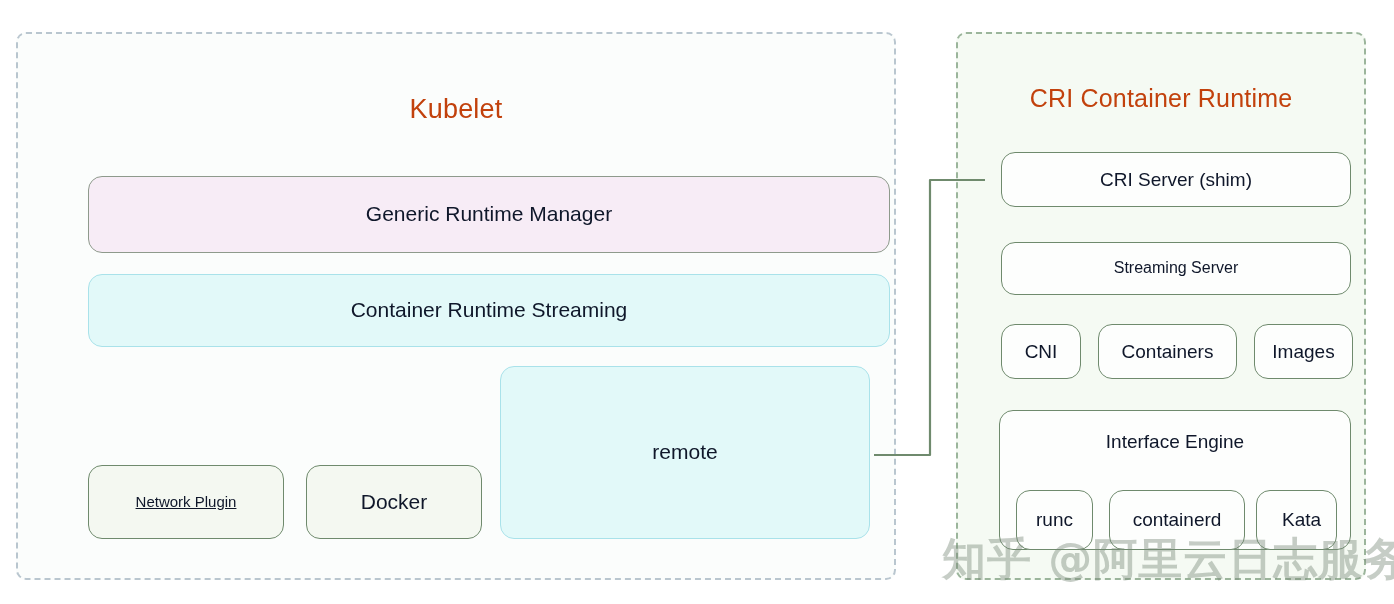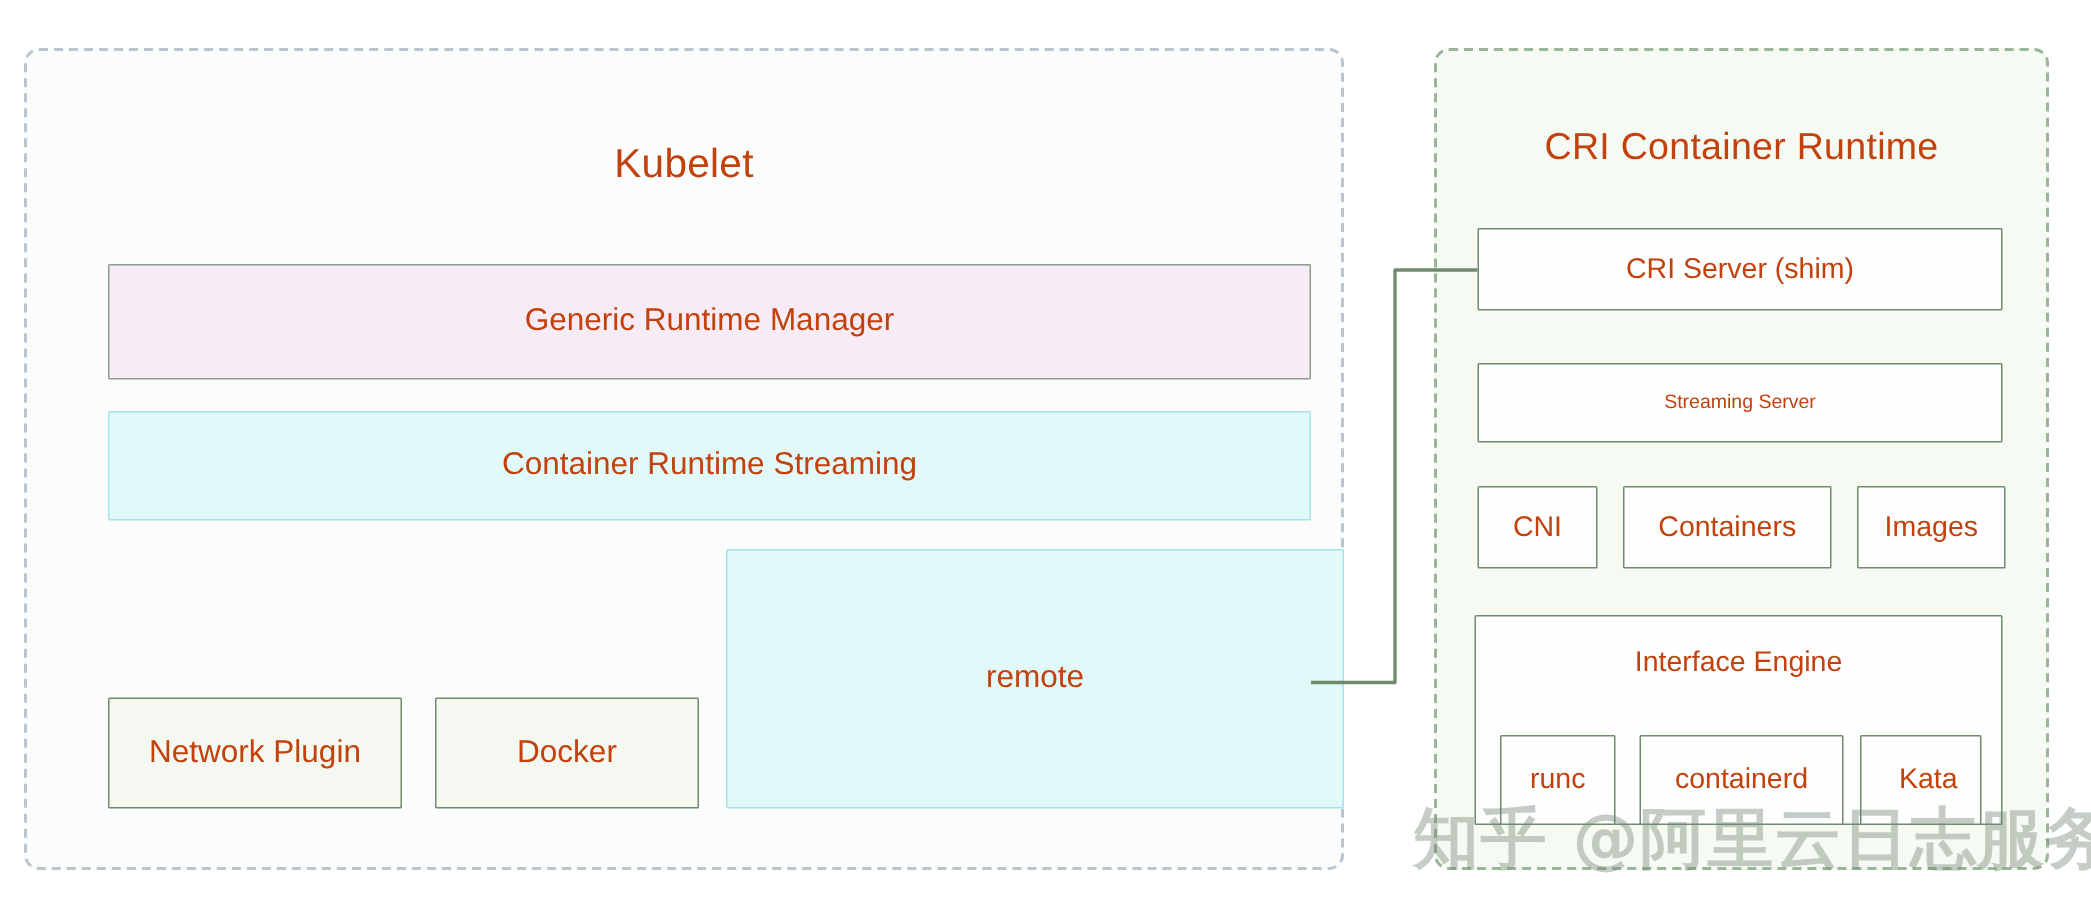--- a/index.html
+++ b/index.html
@@ -46,46 +46,47 @@
   }
   #kubelet-title { top: 60px; }
   #cri-title     { top: 50px; font-size: 25px; }
 
   
   .node {
     position: absolute;
     display: flex;
     align-items: center;
     justify-content: center;
-    border-radius: 1px;
+    border-radius: 14px;
     border: 1.6px solid #6f8a6d;
     background: #f4f8f1;
-    color: #c2410c;
+    color: #0f172a;
     font-size: 19px;
     text-align: center;
     line-height: 1.15;
     padding: 0 6px;
+    margin-left: 16px;
   }
   .node.white    { background: #fdfefd; }
   .node.pink     { background: #f7ecf6; border-color: #8e9a8c; justify-content: center; }
   .node.cyan     { background: #e2f9f9; border-color: #a9e2ea; }
   .node.cyan2    { background: #e2f9f9; border-color: #a9e2ea; }
   .node.engine   { align-items: flex-start; padding-top: 20px; background: #fdfefd; }
 
   
   #generic-runtime-manager { left: 72px;  top: 176px; width: 802px; height: 77px;  font-size: 21px; }
   #container-runtime-interface { left: 72px; top: 274px; width: 802px; height: 73px; font-size: 21px; }
   #dockershim   { left: 72px;  top: 368px; width: 394px; height: 77px; font-size: 21px; }
-  #network-plugin { left: 72px; top: 465px; width: 196px; height: 74px; font-size: 21px; }
+  #network-plugin { left: 72px; top: 465px; width: 196px; height: 74px; font-size: 15px; text-decoration: underline; }
   #docker       { left: 290px; top: 465px; width: 176px; height: 74px; font-size: 21px; }
-  #remote       { left: 484px; top: 366px; width: 412px; height: 173px; font-size: 21px; }
+  #remote       { left: 484px; top: 366px; width: 370px; height: 173px; font-size: 21px; }
 
   
   #cri-server      { left: 985px;  top: 152px; width: 350px; height: 55px; font-size: 19px; }
-  #streaming-server{ left: 985px;  top: 242px; width: 350px; height: 53px; font-size: 13px; }
+  #streaming-server{ left: 985px;  top: 242px; width: 350px; height: 53px; font-size: 16px; }
   #cni             { left: 985px;  top: 324px; width: 80px;  height: 55px; font-size: 19px; }
   #containers      { left: 1082px; top: 324px; width: 139px; height: 55px; font-size: 19px; }
   #images          { left: 1238px; top: 324px; width: 99px;  height: 55px; font-size: 19px; }
   #container-engine{ left: 983px;  top: 410px; width: 352px; height: 140px; font-size: 19px; }
   #runc            { left: 1000px; top: 490px; width: 77px;  height: 60px; font-size: 19px; }
   #containerd      { left: 1093px; top: 490px; width: 136px; height: 60px; font-size: 19px; }
   #kata            { left: 1240px; top: 490px; width: 81px;  height: 60px; font-size: 19px; padding-left: 16px; }
 
   
   #connector {

